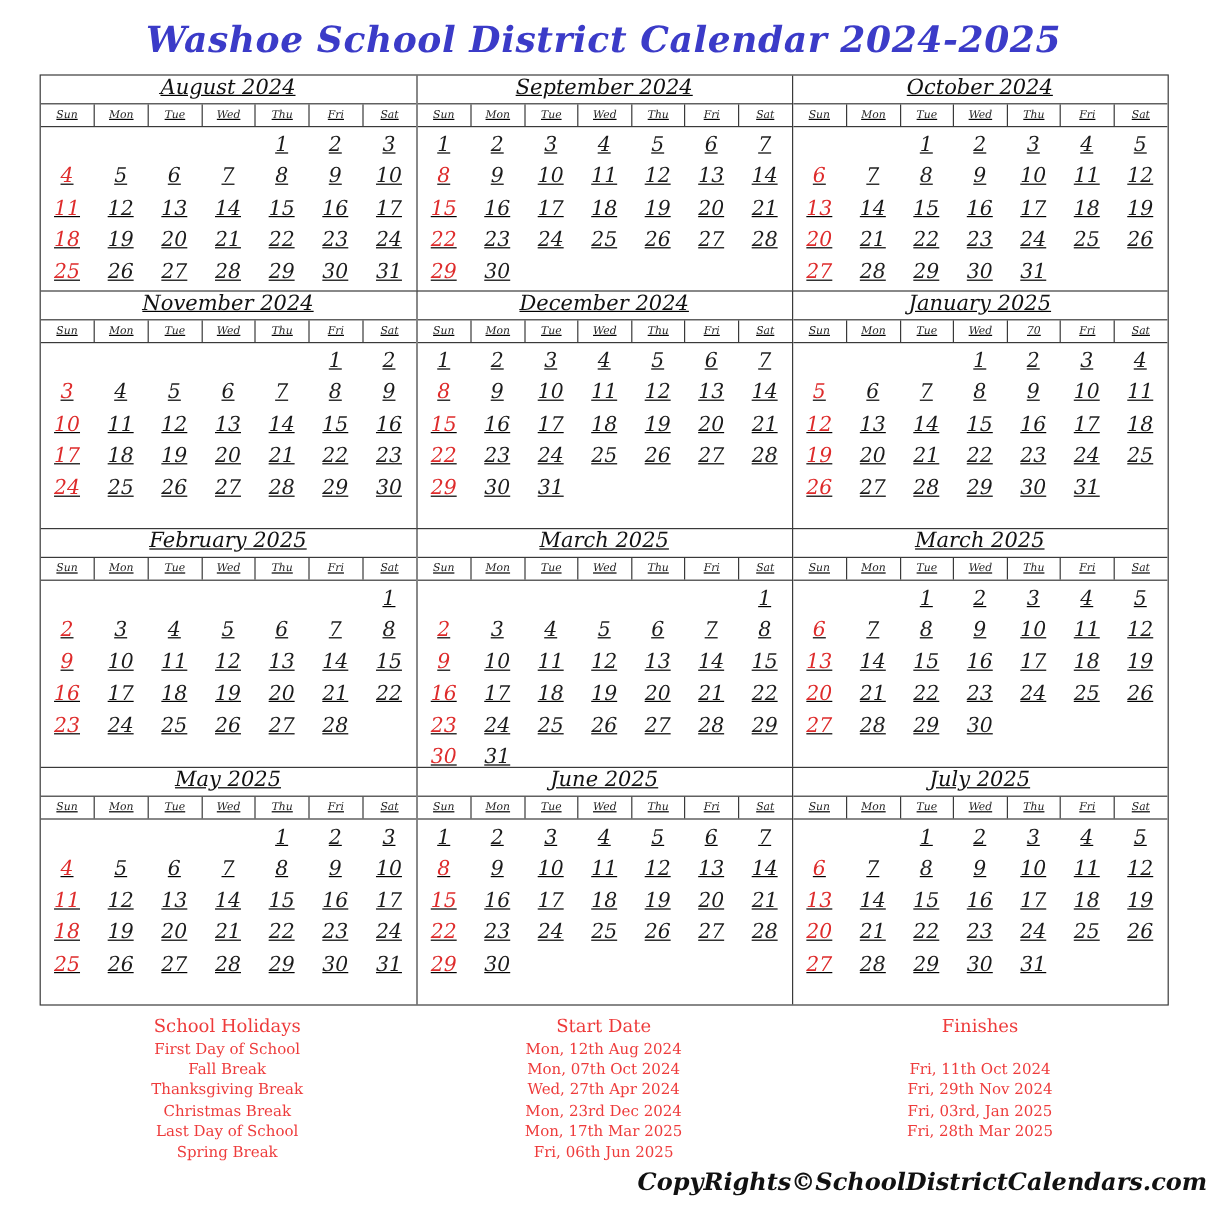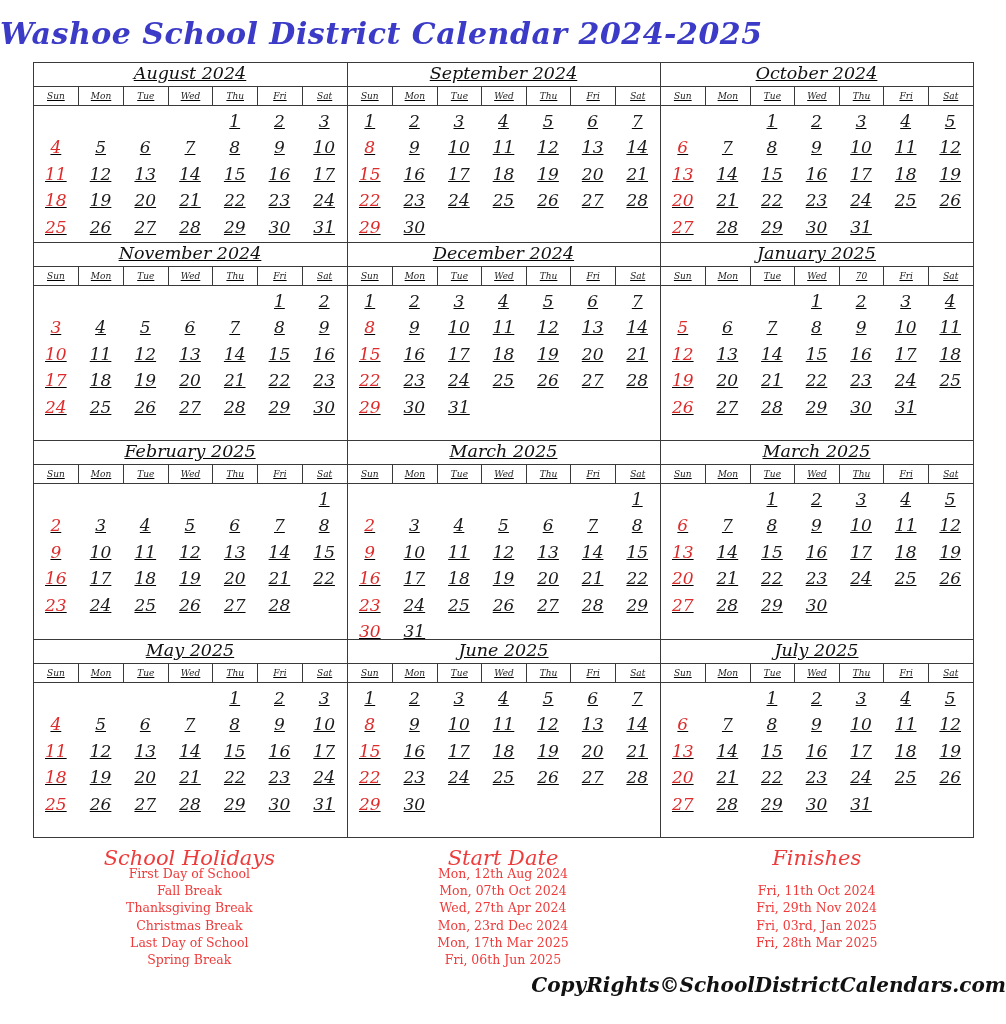--- a/index.html
+++ b/index.html
@@ -6,21 +6,21 @@
     margin: 0; padding: 0;
     width: 1006px; height: 1024px;
     background: #ffffff;
     font-family: "DejaVu Serif", serif;
     overflow: hidden;
   }
   .page { width: 1006px; height: 1024px; position: relative; }
 
   .title {
     margin: 16px 0 0;
-    text-align: left;
+    text-align: center;
     font-size: 30px;
     font-style: italic;
     font-weight: bold;
     letter-spacing: 0.5px;
     color: var(--title-color, #3b3bc8);
   }
 
   .cal-grid {
     width: 941px;
     margin: 11px auto 0;
@@ -81,22 +81,21 @@
 
   .info {
     width: 941px;
     margin: 8px auto 0;
     display: grid;
     grid-template-columns: 1fr 1fr 1fr;
     text-align: center;
     color: var(--holiday-color, #ee3b3b);
   }
   .info-header {
-    font-style: italic;
-    font-size: 21px;
+    font-size: 15px;
     height: 19px;
   }
   .info-item {
     font-size: 12.5px;
     height: 17.2px;
     line-height: 17.2px;
     white-space: nowrap;
   }
 
   .footer {

